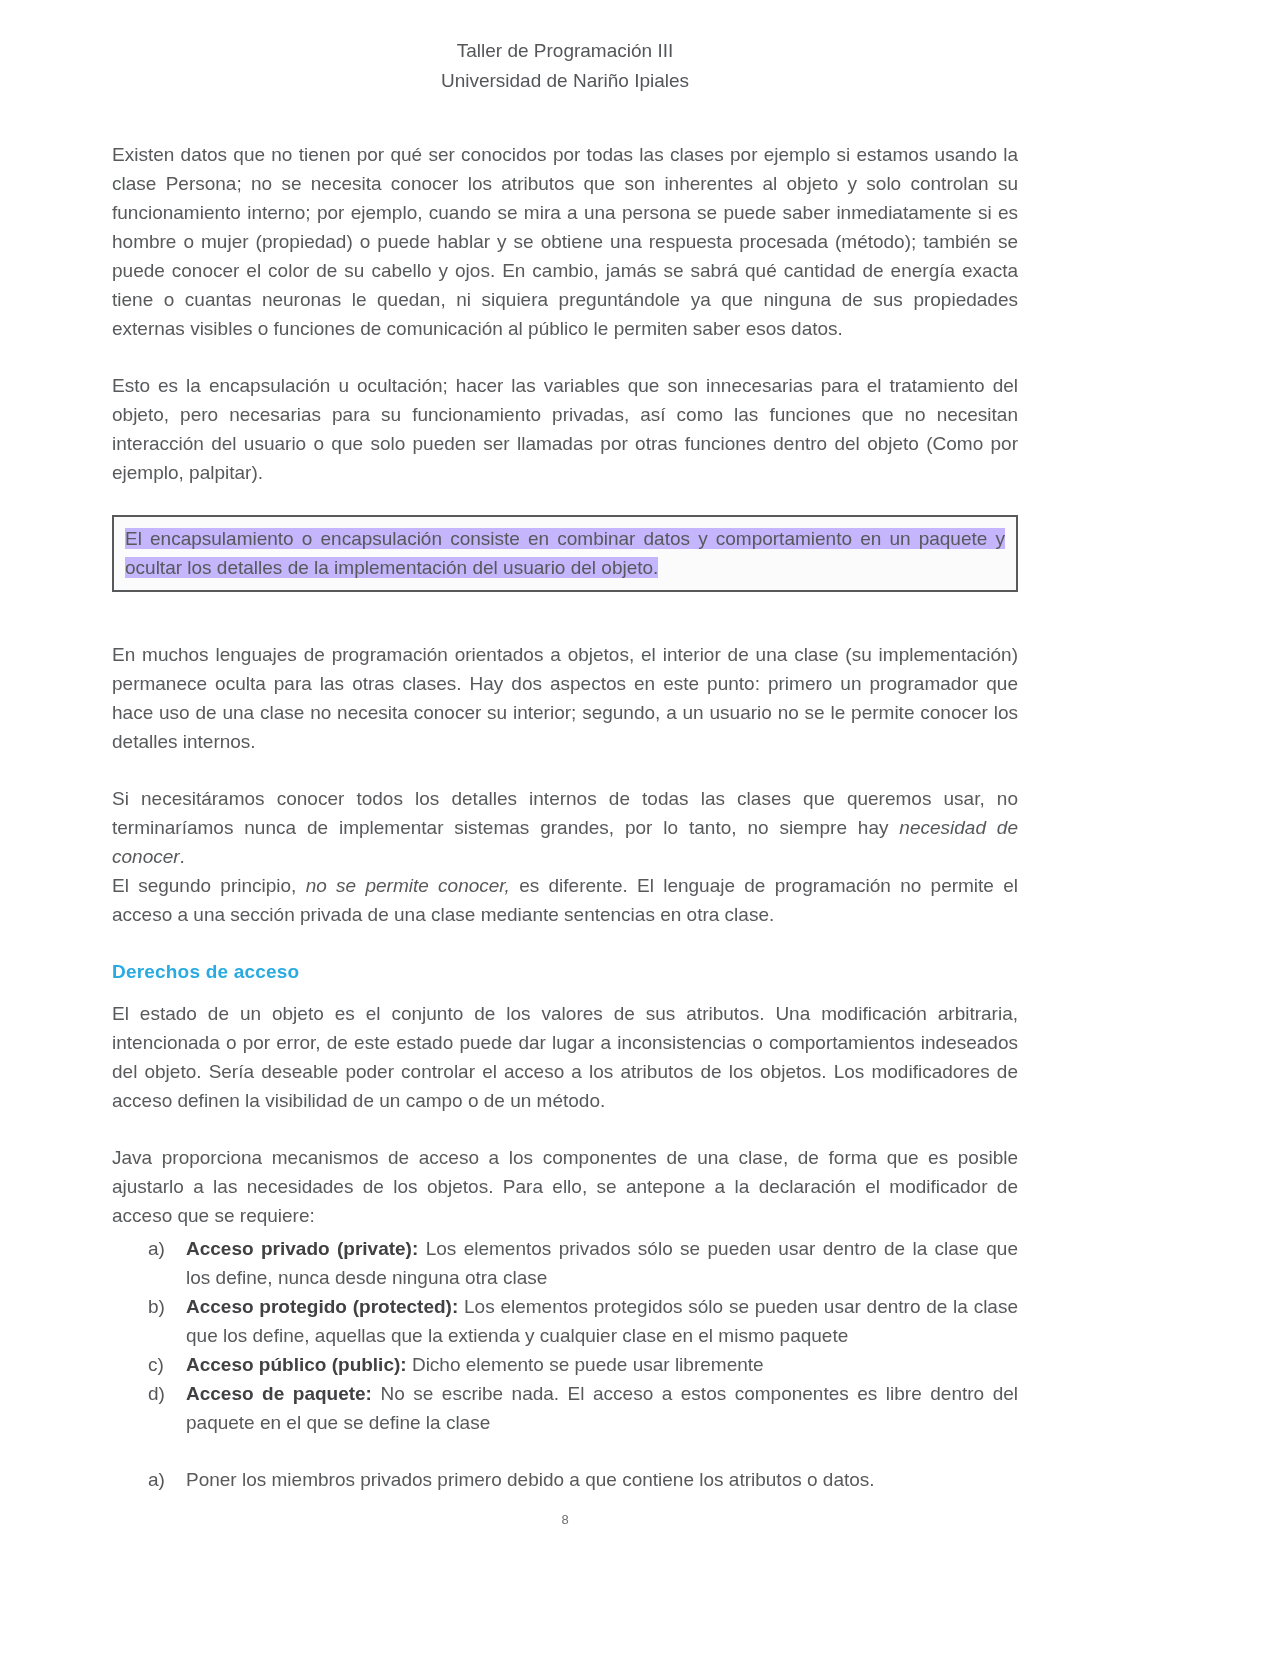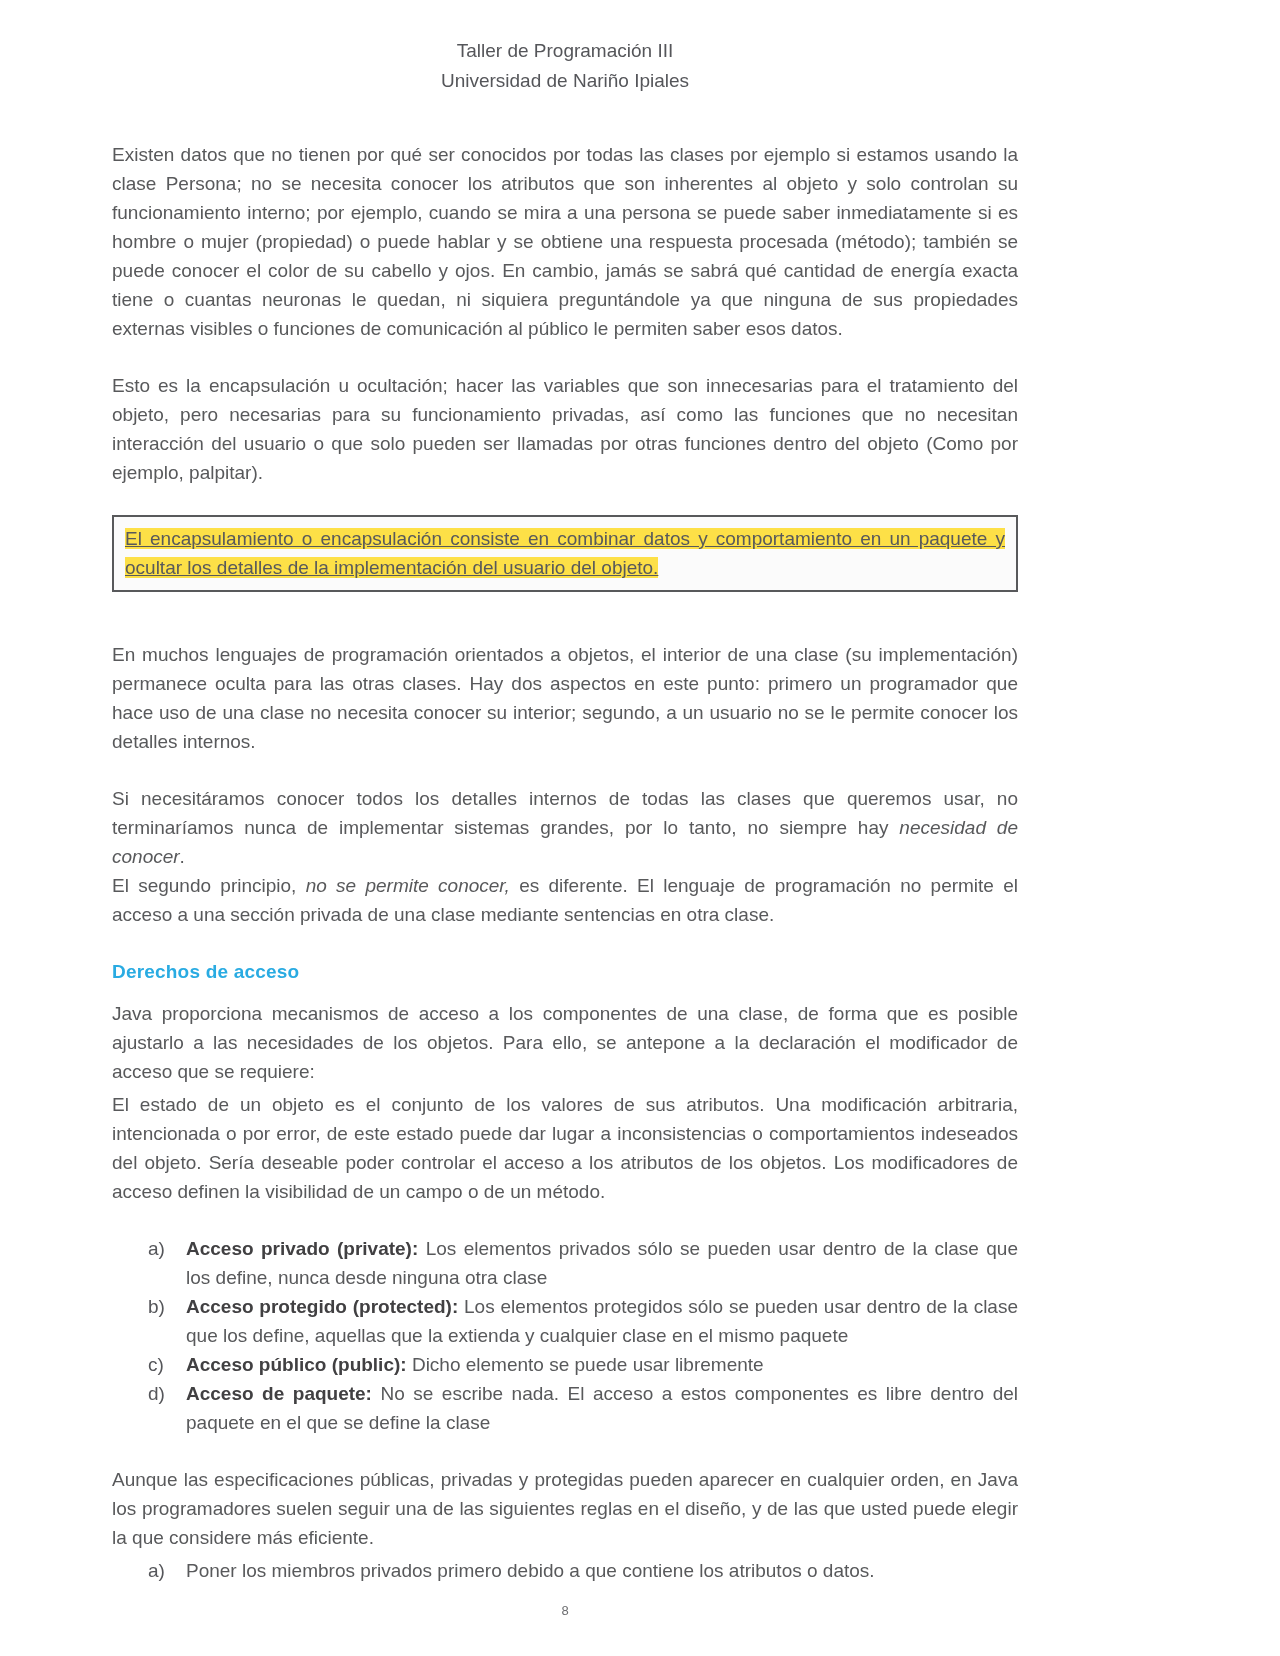--- a/index.html
+++ b/index.html
@@ -39,21 +39,21 @@
   }
   .para.tight { margin-bottom: 4px; }
   em { font-style: italic; }
   .definition-box {
     border: 2px solid #58595b;
     padding: 7px 11px 8px 11px;
     margin: 2px 0 48px 0;
     background: #fbfbfb;
   }
   .box-para { text-align: justify; }
-  .hl { background: #fde047; text-decoration: underline; }
+  .hl { background: #c4b5fd; }
   .list { margin: 0 0 28px 36px; }
   .list.no-gap { margin-bottom: 0; }
   .list-item { display: flex; align-items: flex-start; }
   .list-item .marker {
     flex: 0 0 38px;
     color: #55565a;
   }
   .list-item .li-text {
     flex: 1 1 auto;
     text-align: justify;
@@ -88,44 +88,43 @@
     </div>
 
     <p class="para">En muchos lenguajes de programación orientados a objetos, el interior de una clase (su implementación) permanece oculta para las otras clases. Hay dos aspectos en este punto: primero un programador que hace uso de una clase no necesita conocer su interior; segundo, a un usuario no se le permite conocer los detalles internos.</p>
 
     <p class="para"><span>Si necesitáramos conocer todos los detalles internos de todas las clases que queremos usar, no terminaríamos nunca de implementar sistemas grandes, por lo tanto, no siempre hay </span><em>necesidad de conocer</em><span>.</span><br><span>El segundo principio, </span><em>no se permite conocer,</em><span> es diferente. El lenguaje de programación no permite el acceso a una sección privada de una clase mediante sentencias en otra clase.</span></p>
   </section>
 
   <section class="section">
     <h2 class="section-title">Derechos de acceso</h2>
 
+    <p class="para">El estado de un objeto es el conjunto de los valores de sus atributos. Una modificación arbitraria, intencionada o por error, de este estado puede dar lugar a inconsistencias o comportamientos indeseados del objeto. Sería deseable poder controlar el acceso a los atributos de los objetos. Los modificadores de acceso definen la visibilidad de un campo o de un método.</p>
+
     <p class="para tight">Java proporciona mecanismos de acceso a los componentes de una clase, de forma que es posible ajustarlo a las necesidades de los objetos. Para ello, se antepone a la declaración el modificador de acceso que se requiere:</p>
-
-    <p class="para">El estado de un objeto es el conjunto de los valores de sus atributos. Una modificación arbitraria, intencionada o por error, de este estado puede dar lugar a inconsistencias o comportamientos indeseados del objeto. Sería deseable poder controlar el acceso a los atributos de los objetos. Los modificadores de acceso definen la visibilidad de un campo o de un método.</p>
 
     <div class="list">
       <div class="list-item">
         <span class="marker">a)</span>
         <span class="li-text"><b class="term">Acceso privado (private):</b><span> Los elementos privados sólo se pueden usar dentro de la clase que los define, nunca desde ninguna otra clase</span></span>
       </div>
       <div class="list-item">
         <span class="marker">b)</span>
         <span class="li-text"><b class="term">Acceso protegido (protected):</b><span> Los elementos protegidos sólo se pueden usar dentro de la clase que los define, aquellas que la extienda y cualquier clase en el mismo paquete</span></span>
       </div>
       <div class="list-item">
         <span class="marker">c)</span>
         <span class="li-text"><b class="term">Acceso público (public):</b><span> Dicho elemento se puede usar libremente</span></span>
       </div>
       <div class="list-item">
         <span class="marker">d)</span>
         <span class="li-text"><b class="term">Acceso de paquete:</b><span> No se escribe nada. El acceso a estos componentes es libre dentro del paquete en el que se define la clase</span></span>
       </div>
     </div>
 
-    <p class="para tight">Aunque las especificaciones públicas, privadas y protegidas pueden aparecer en cualquier orden, en Java los programadores suelen seguir una de las siguientes reglas en el diseño, y de las que usted puede elegir la que considere más eficiente.</p>
 
     <div class="list no-gap">
       <div class="list-item">
         <span class="marker">a)</span>
         <span class="li-text">Poner los miembros privados primero debido a que contiene los atributos o datos.</span>
       </div>
     </div>
   </section>
 
   <footer class="doc-footer">8</footer>

